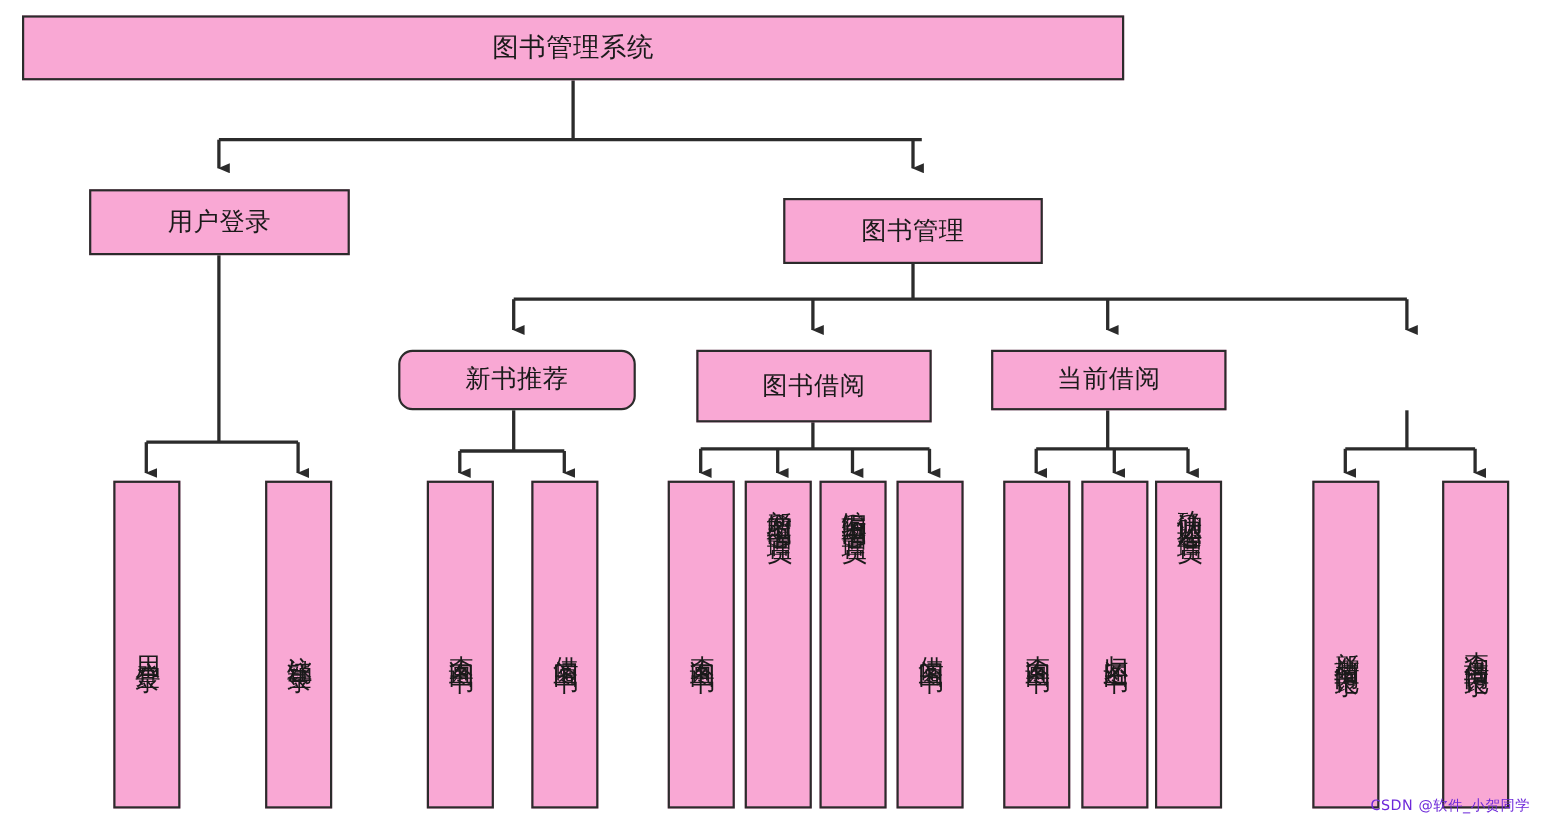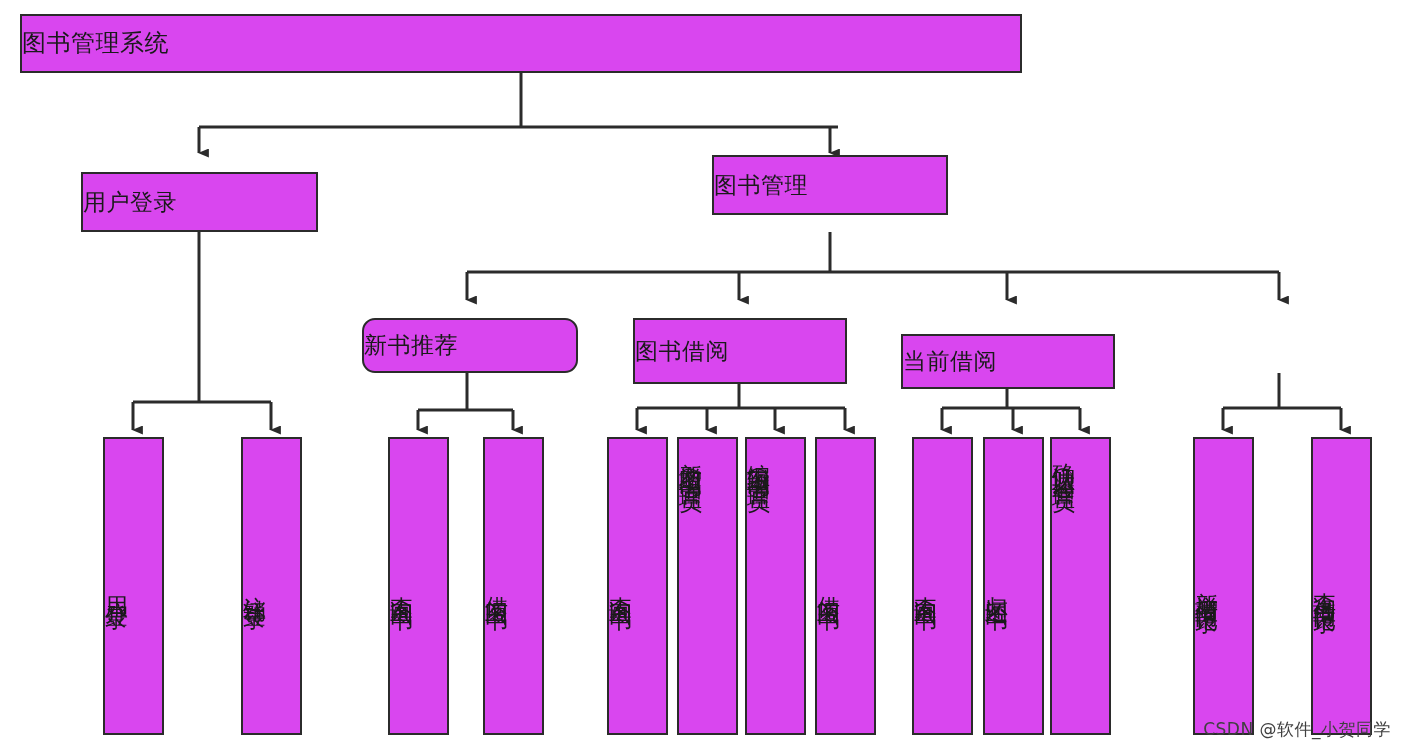--- a/index.html
+++ b/index.html
@@ -22,23 +22,24 @@
     left: 0;
     top: 0;
     width: 1405px;
     height: 747px;
     pointer-events: none;
   }
   .node {
     position: absolute;
     box-sizing: border-box;
     border: 2.5px solid #2b2b2b;
-    background: #d946ef;
+    background: #f9a8d4;
     display: flex;
     align-items: center;
+    justify-content: center;
     color: #1a1a1a;
   }
   .node .lbl {
     display: block;
     line-height: 1.14;
     letter-spacing: 0.5px;
     white-space: pre;
   }
   
   .node.horiz .lbl {
@@ -62,22 +63,22 @@
     text-align: center;
   }
   .node.vert.mid {
     align-items: center;
     padding-top: 0;
   }
   .watermark {
     position: absolute;
     right: 14px;
     bottom: 6px;
-    font-size: 17px;
-    color: #404040;
+    font-size: 13px;
+    color: #6d28d9;
     letter-spacing: 0.5px;
     white-space: nowrap;
     user-select: none;
   }
 </style>
 </head>
 <body>
 
 <div id="canvas">
 
@@ -132,33 +133,33 @@
   </svg>
 
   <div class="node horiz title" style="left:20px; top:14px; width:1002px; height:59px;">
     <span class="lbl">图书管理系统</span>
   </div>
 
   <div class="node horiz" style="left:81px; top:172px; width:237px; height:60px;">
     <span class="lbl">用户登录</span>
   </div>
 
-  <div class="node horiz" style="left:712px; top:155px; width:236px; height:60px;">
+  <div class="node horiz" style="left:712px; top:180px; width:236px; height:60px;">
     <span class="lbl">图书管理</span>
   </div>
 
   <div class="node horiz" style="left:362px; top:318px; width:216px; height:55px;border-radius:13px;">
     <span class="lbl">新书推荐</span>
   </div>
 
   <div class="node horiz" style="left:633px; top:318px; width:214px; height:66px;">
     <span class="lbl">图书借阅</span>
   </div>
 
-  <div class="node horiz" style="left:901px; top:334px; width:214px; height:55px;">
+  <div class="node horiz" style="left:901px; top:318px; width:214px; height:55px;">
     <span class="lbl">当前借阅</span>
   </div>
 
 
   <div class="node vert mid" style="left:103px; top:437px; width:61px; height:298px;">
     <span class="lbl">用户登录</span>
   </div>
 
   <div class="node vert mid" style="left:241px; top:437px; width:61px; height:298px;">
     <span class="lbl">注销登录</span>

